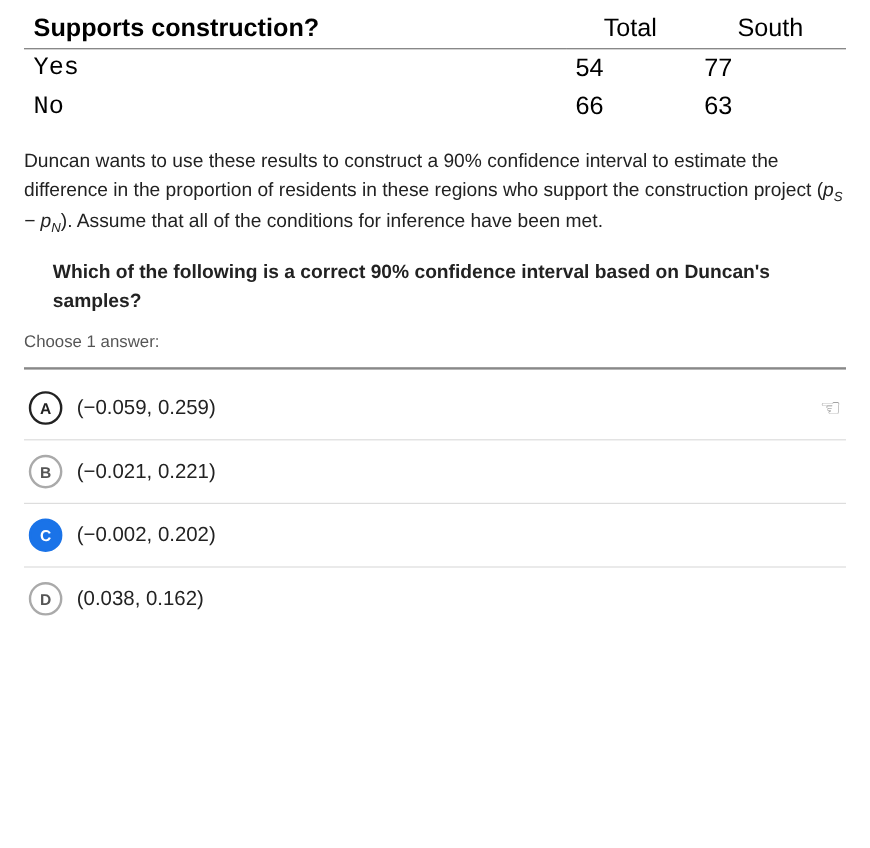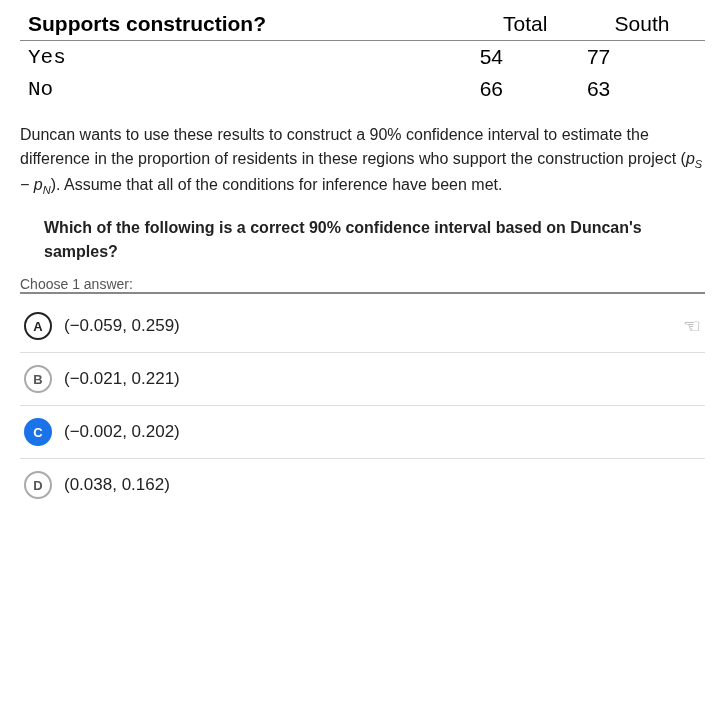--- a/index.html
+++ b/index.html
@@ -76,21 +76,21 @@
       color: #222;
       margin-bottom: 12px;
       margin-left: 24px;
     }
 
     
     .choose-label {
       font-size: 14px;
       color: #555;
       margin-bottom: 6px;
-      padding-bottom: 0;
+      padding-bottom: 14px;
       border-bottom: 2px solid #888;
     }
 
     
     .choices {
       margin-top: 0;
     }
 
     .choice-item {
       display: flex;

